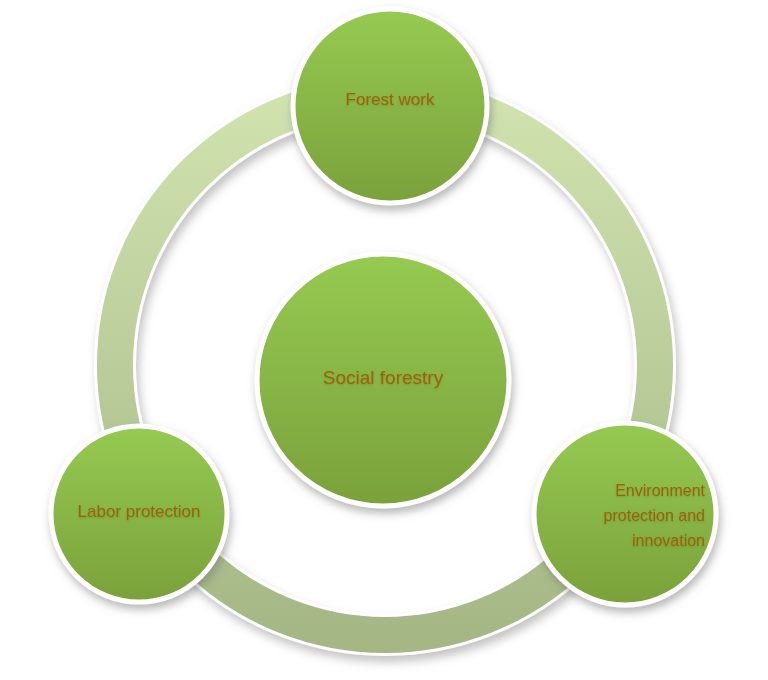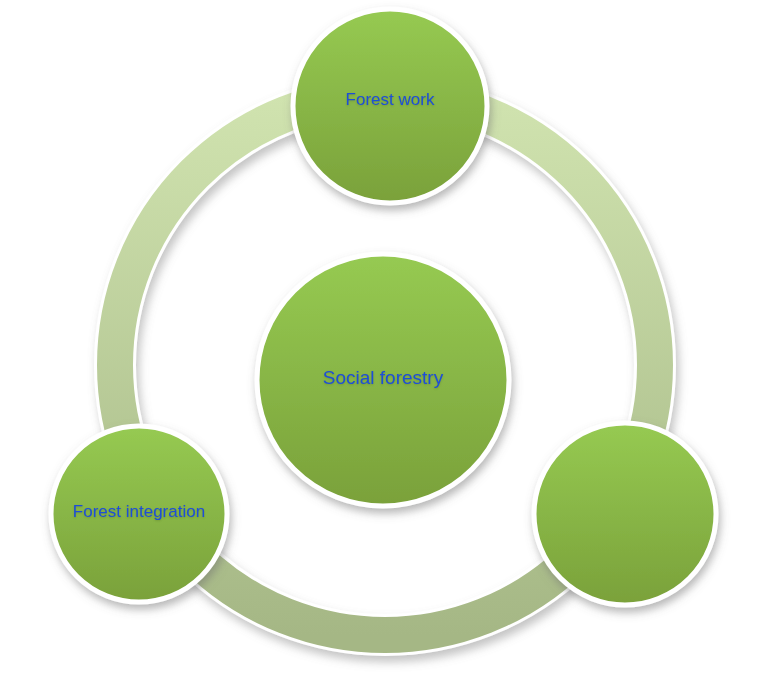--- a/index.html
+++ b/index.html
@@ -20,21 +20,21 @@
     left: 0;
     top: 0;
     display: block;
   }
   .node-label {
     position: absolute;
     display: flex;
     align-items: center;
     justify-content: center;
     text-align: right;
-    color: #1d4ed8;
+    color: #a16207;
     text-shadow: 0 1px 2px rgba(60,80,20,0.25);
     pointer-events: none;
   }
   .label-center {
     left: 258px; top: 330px; width: 250px; height: 95px;
     font-size: 19px;
   }
   .label-top {
     left: 300px; top: 56px; width: 180px; height: 88px;
     font-size: 17px;
@@ -91,16 +91,17 @@
 
     <g filter="url(#softShadow)">
       <circle cx="625" cy="514" r="91" fill="url(#gradCircle)" stroke="#ffffff" stroke-width="5"></circle>
     </g>
   </svg>
 
   <div class="node-label label-center">Social forestry</div>
 
   <div class="node-label label-top">Forest work</div>
 
-  <div class="node-label label-bottom-left">Forest integration</div>
+  <div class="node-label label-bottom-left">Labor protection</div>
 
+  <div class="node-label label-bottom-right">Environment protection and innovation</div>
 
 </div>
 
 </body></html>

